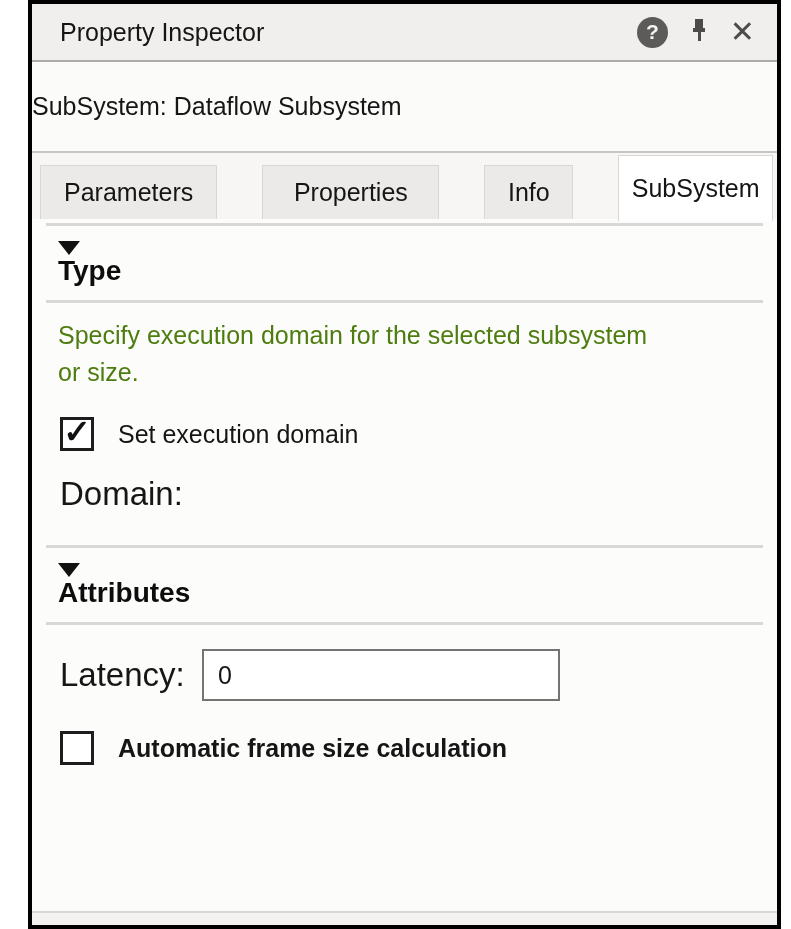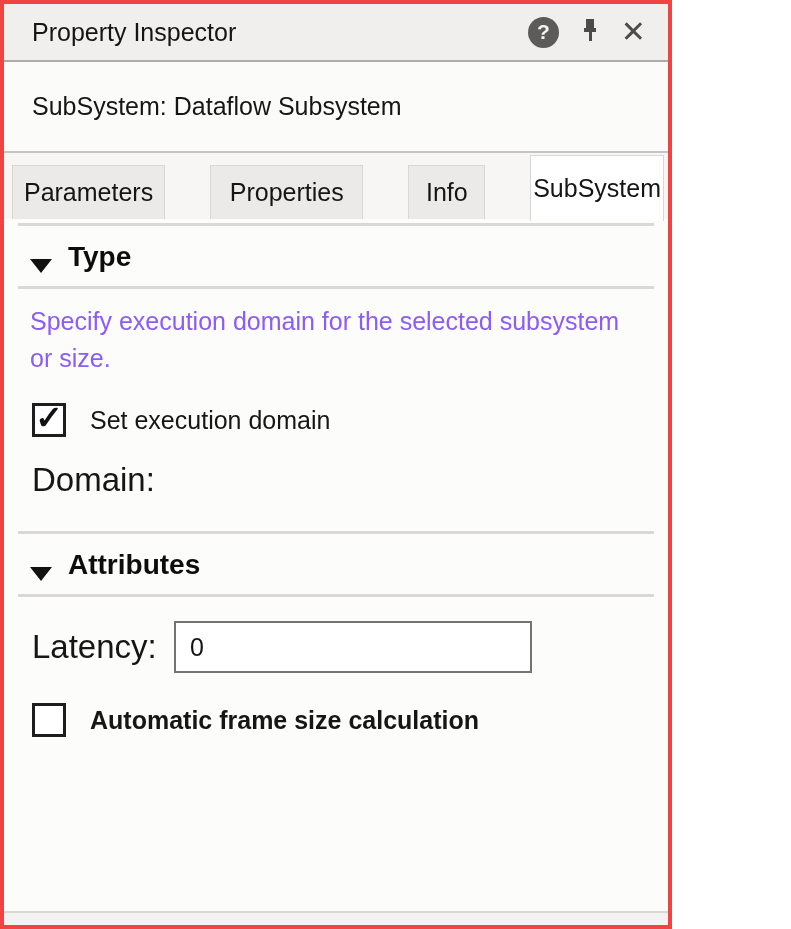--- a/index.html
+++ b/index.html
@@ -1,38 +1,38 @@
 <!DOCTYPE html>
 <html><head>
 <meta charset="utf-8">
 <style>
   html,body{margin:0;padding:0;background:#ffffff;font-family:"Liberation Sans",sans-serif;}
   .panel{
-    width:672px;height:929px;box-sizing:border-box;
-    border:4px solid #ef4444;background:#fbfbfa;
-    display:flex;flex-direction:column;overflow:hidden;
+    width:753px;height:929px;box-sizing:border-box;
+    border:4px solid #000000;background:#fbfbfa;
+    display:flex;flex-direction:column;overflow:hidden;margin-left:28px;
   }
   
   .titlebar{
     flex:0 0 56px;background:#f0efee;border-bottom:2px solid #adacab;
     display:flex;align-items:center;padding:0 22px 0 28px;
   }
   .titlebar .title{flex:1;font-size:25px;color:#151515;}
   .title-icons{display:flex;align-items:center;gap:20px;}
   .icon-help{
     width:31px;height:31px;border-radius:50%;background:#5c5b5a;color:#f3f3f3;
     font-size:21px;font-weight:bold;display:flex;align-items:center;justify-content:center;
     cursor:default;
   }
   .icon-pin{display:flex;align-items:center;justify-content:center;width:22px;height:32px;}
   .icon-close{font-size:30px;color:#4d4c4b;line-height:1;cursor:default;}
   
   .subtitlebar{
     flex:0 0 89px;background:#fbfbfa;display:flex;align-items:center;
-    padding-left:28px;font-size:25px;color:#161616;
+    font-size:25px;color:#161616;
   }
   
   .tabstrip{
     flex:0 0 66px;background:#f7f6f5;border-top:2px solid #c6c5c4;
     display:flex;align-items:flex-end;padding-left:8px;position:relative;gap:41px;
   }
   .tab{
     height:54px;background:#ebeae9;border:1px solid #d8d7d6;border-bottom:none;
     margin-right:4px;display:flex;align-items:center;justify-content:center;
     font-size:25px;color:#151515;box-sizing:border-box;cursor:default;
@@ -43,28 +43,28 @@
   .tab-execution{width:192px;}
   .tab.active{
     background:#ffffff;height:66px;margin-bottom:-2px;z-index:2;
     border:1px solid #d8d7d6;border-bottom:none;
   }
   
   .content{flex:1;background:#fcfcfb;display:flex;flex-direction:column;}
   .divider{height:3px;background:#d9d8d7;margin:0 14px;flex:0 0 auto;}
   .divider.first{margin-top:4px;}
   .section-header{
-    display:flex;align-items:flex-end;gap:16px;padding:15px 24px 13px 26px;cursor:default;
+    display:flex;align-items:flex-start;padding:15px 24px 13px 26px;cursor:default;flex-direction:column;
   }
   .tri-down{
     width:0;height:0;border-left:11px solid transparent;border-right:11px solid transparent;
     border-top:14px solid #111111;
   }
   .section-title{font-size:28px;font-weight:bold;color:#0d0d0d;}
-  .description{font-size:25px;color:#8b5cf6;padding:14px 29px 0 26px;line-height:37px;}
+  .description{font-size:25px;color:#4d7c0f;padding:14px 29px 0 26px;line-height:37px;}
   .checkbox-row{display:flex;align-items:center;gap:24px;padding-left:28px;margin-top:26px;}
   .checkbox{
     width:34px;height:34px;box-sizing:border-box;border:3px solid #1d1d1d;background:#ffffff;
     display:flex;align-items:center;justify-content:center;cursor:default;flex:0 0 auto;
   }
   .checkbox .mark{font-size:33px;font-weight:bold;color:#111111;line-height:1;margin-top:-6px;}
   .checkbox-label{font-size:25px;color:#161616;}
   .field-row{display:flex;align-items:center;padding-left:28px;margin-top:24px;}
   .field-label{font-size:33px;color:#161616;width:118px;flex:0 0 auto;}
   .dropdown{

